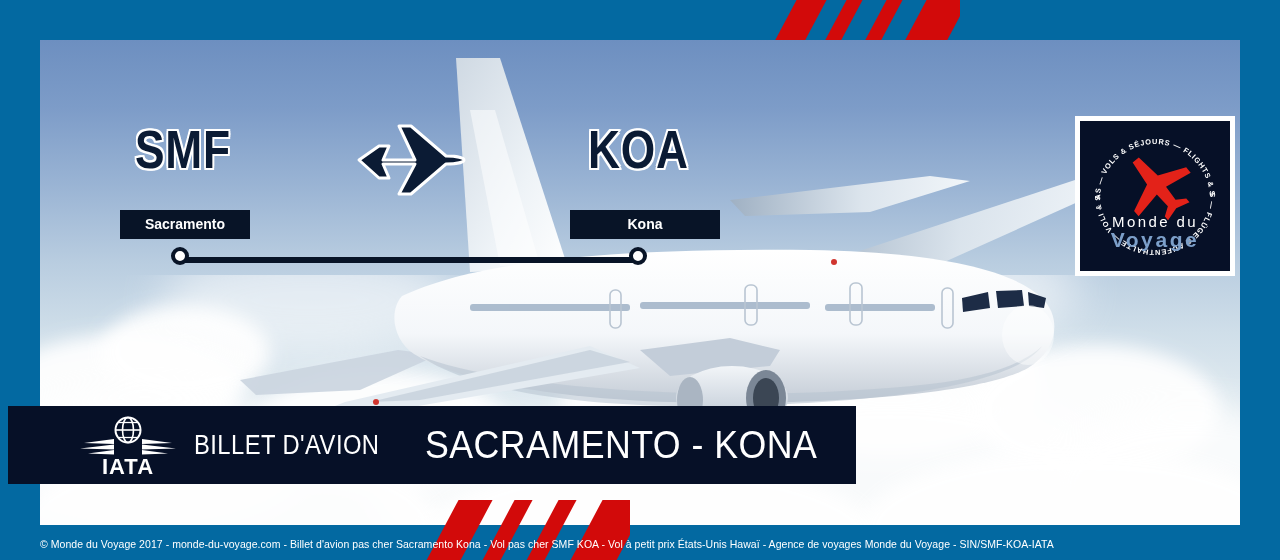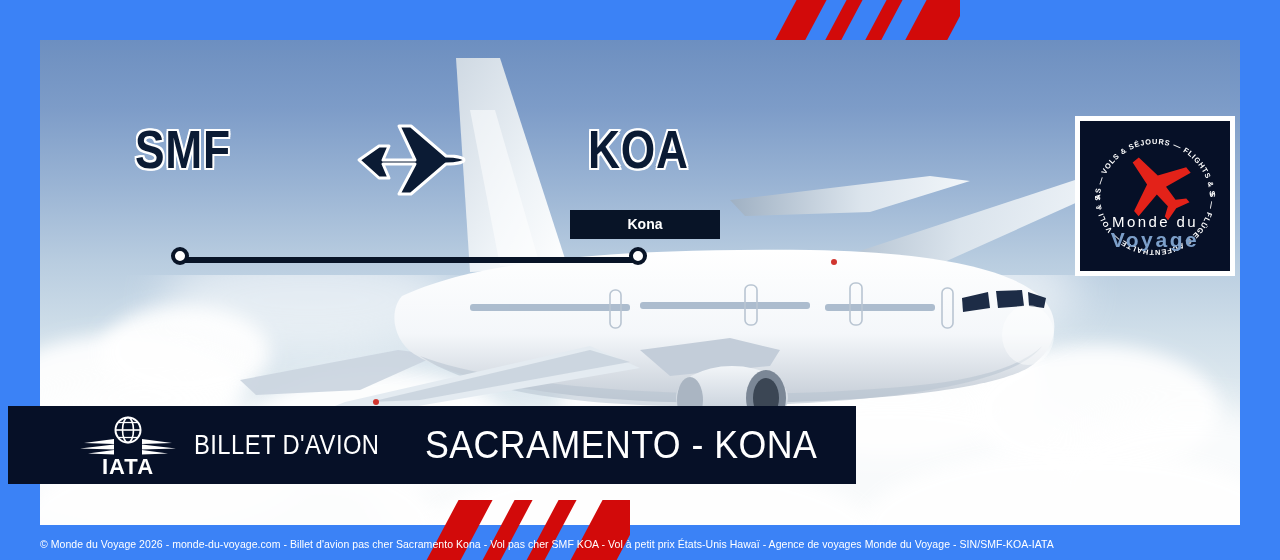--- a/index.html
+++ b/index.html
@@ -8,21 +8,21 @@
     width: 1280px;
     height: 560px;
     overflow: hidden;
     font-family: "Liberation Sans", sans-serif;
   }
 
   #root {
     position: relative;
     width: 1280px;
     height: 560px;
-    background: #3b82f6;
+    background: #0369a1;
     overflow: hidden;
   }
 
   
   .stripes {
     position: absolute;
     overflow: hidden;
     pointer-events: none;
   }
   .stripes .bar {
@@ -331,20 +331,21 @@
     <div class="code" id="code-origin">SMF</div>
 
     <div class="code" id="code-dest">KOA</div>
 
     <svg id="plane-icon" viewBox="0 0 125 95">
       <path d="M14 48 L34 34 L44 34 L38 48 L70 48 L54 14 L66 14 L101 44
                C112 44 119 46 119 48 C119 50 112 52 101 52 L66 82 L54 82
                L70 52 L38 52 L44 66 L34 66 Z" fill="#0b1b34" stroke="#ffffff" stroke-width="3" stroke-linejoin="round"></path>
     </svg>
 
+    <div class="city-label" id="city-origin">Sacramento</div>
     <div class="city-label" id="city-dest">Kona</div>
 
     <div id="route-line">
       <div class="route-dot" id="route-dot-origin"></div>
       <div class="route-dot" id="route-dot-dest"></div>
     </div>
 
     <div id="logo-badge">
       <div id="logo-inner">
         <svg viewBox="0 0 150 150" width="150" height="150">
@@ -400,16 +401,16 @@
   </div>
 
   <div class="stripes" id="stripes-bottom">
     <div class="bar" style="left:-4px;  width:34px;"></div>
     <div class="bar" style="left:52px;  width:18px;"></div>
     <div class="bar" style="left:96px;  width:18px;"></div>
     <div class="bar" style="left:140px; width:46px;"></div>
   </div>
 
   <div id="footer">
-    <div id="footer-text">© Monde du Voyage 2026 - monde-du-voyage.com - Billet d'avion pas cher Sacramento Kona - Vol pas cher SMF KOA - Vol à petit prix États-Unis Hawaï - Agence de voyages Monde du Voyage - SIN/SMF-KOA-IATA</div>
+    <div id="footer-text">© Monde du Voyage 2017 - monde-du-voyage.com - Billet d'avion pas cher Sacramento Kona - Vol pas cher SMF KOA - Vol à petit prix États-Unis Hawaï - Agence de voyages Monde du Voyage - SIN/SMF-KOA-IATA</div>
   </div>
 
 </div>
 
 </body></html>

